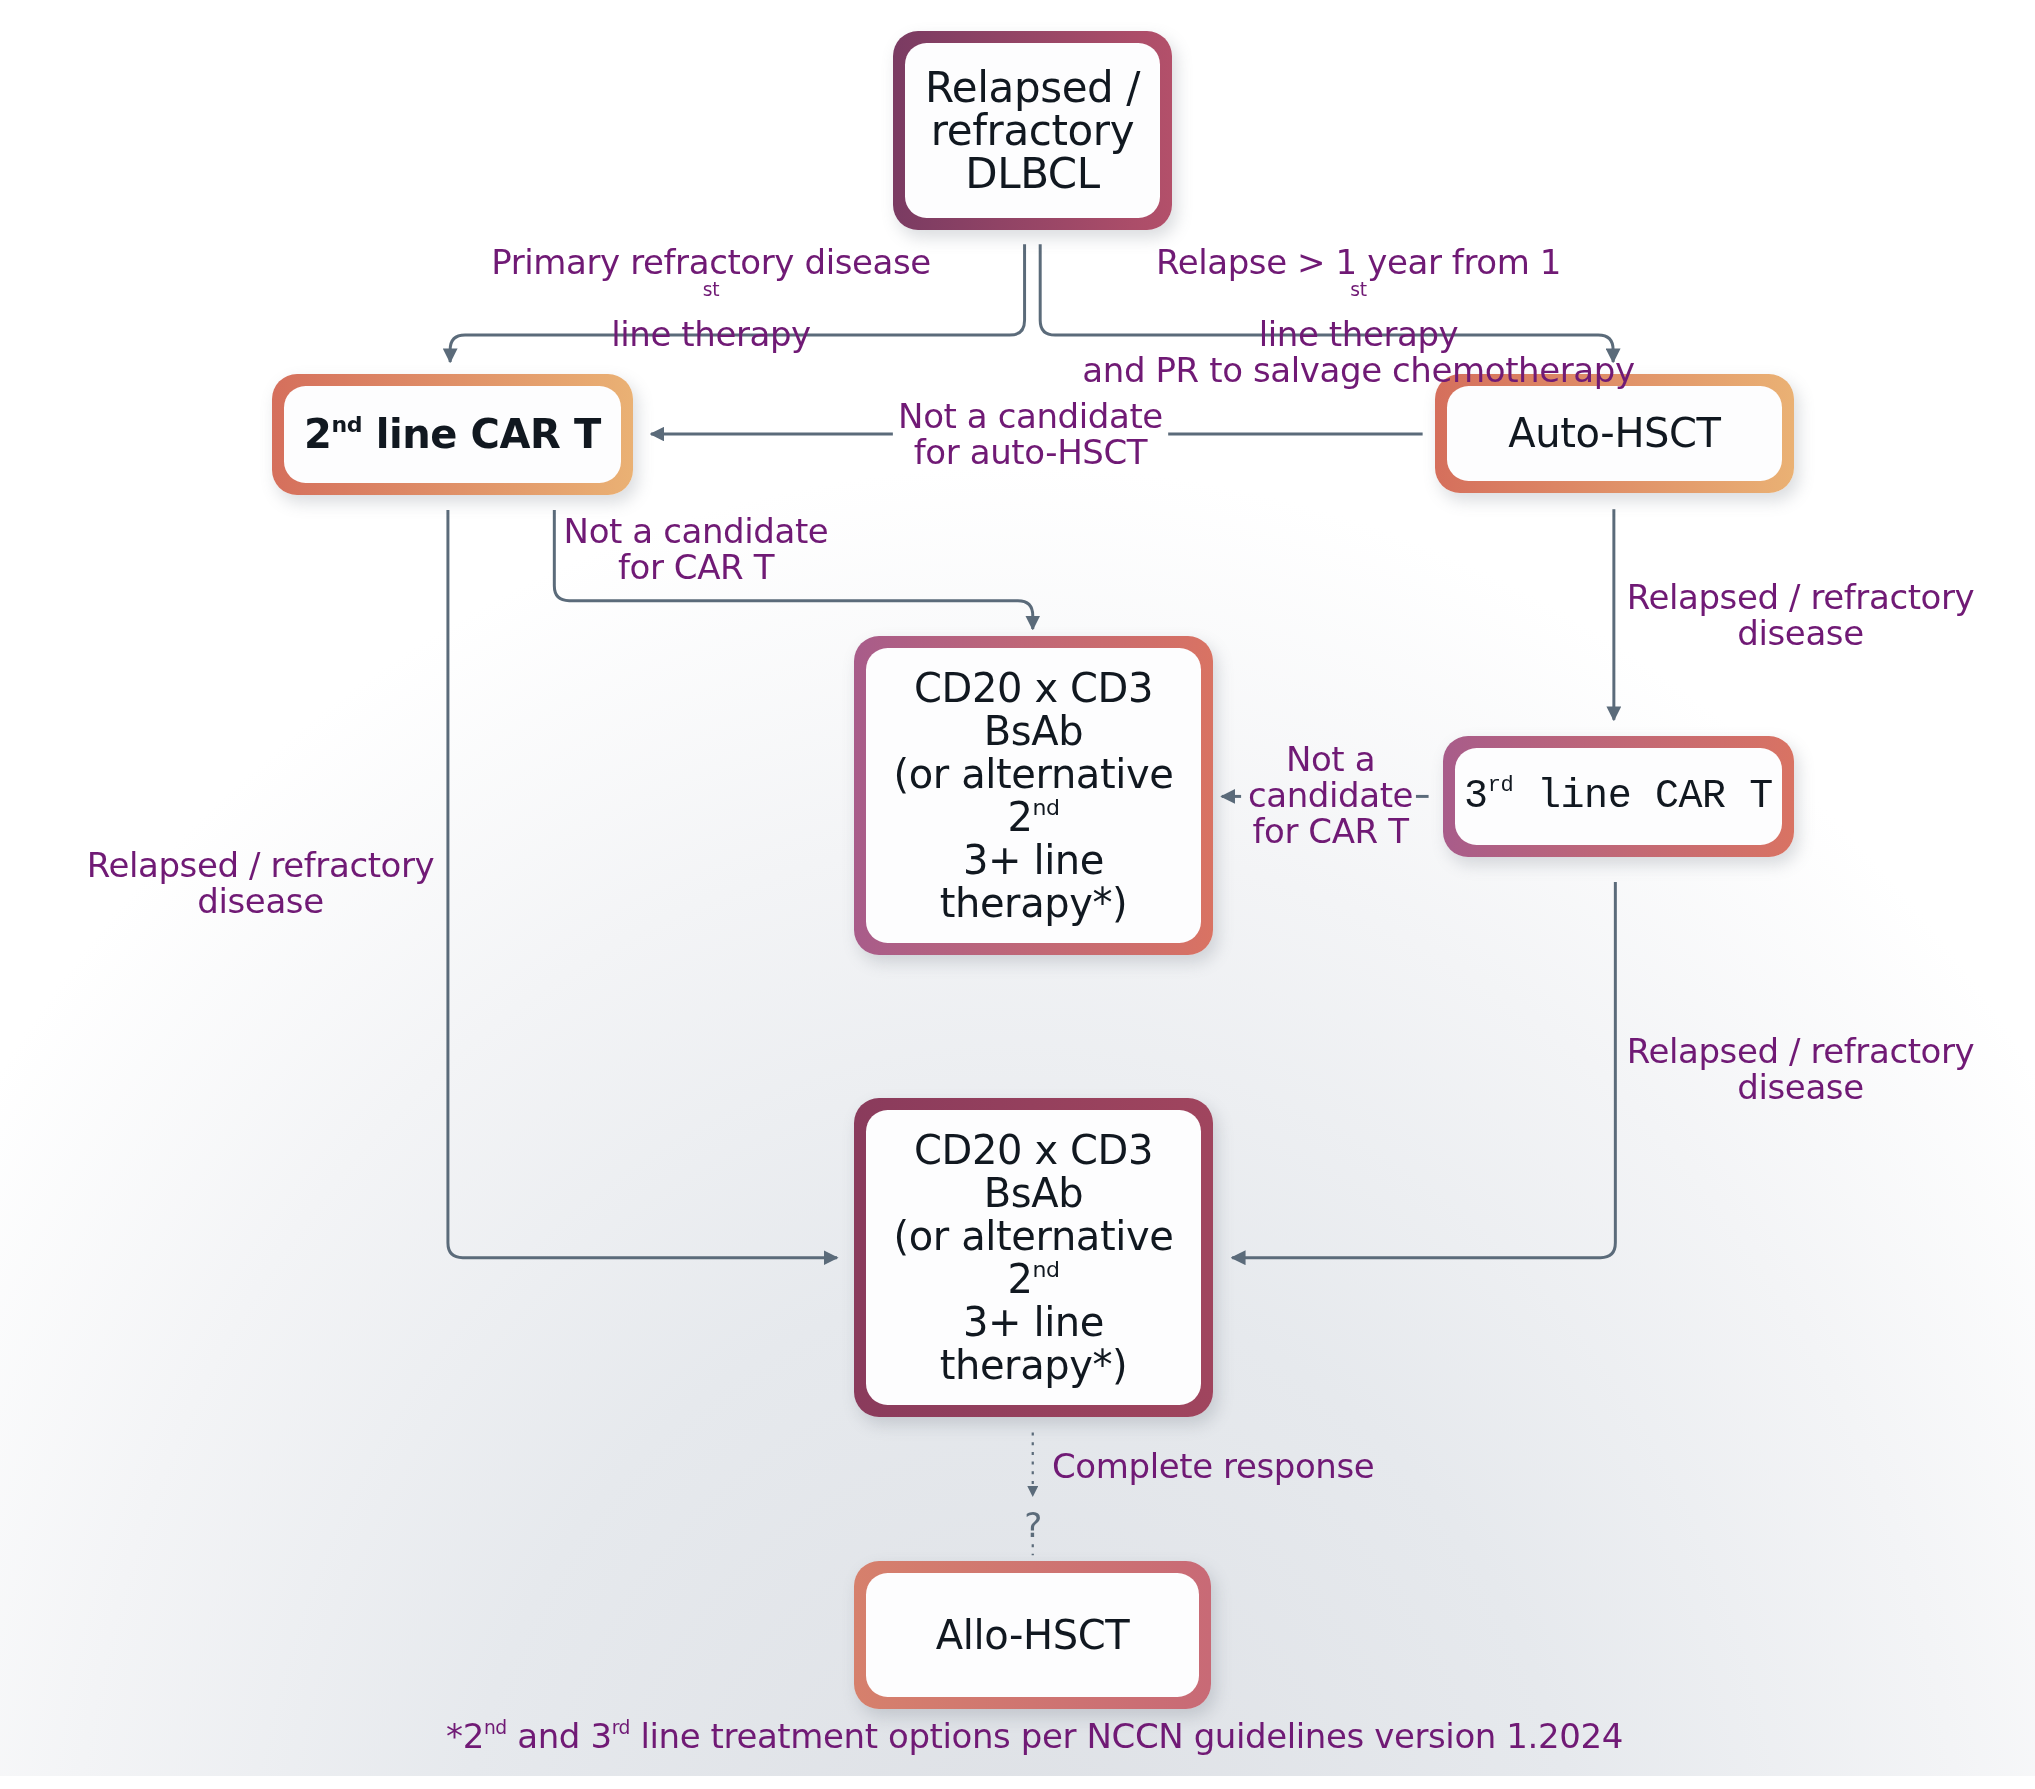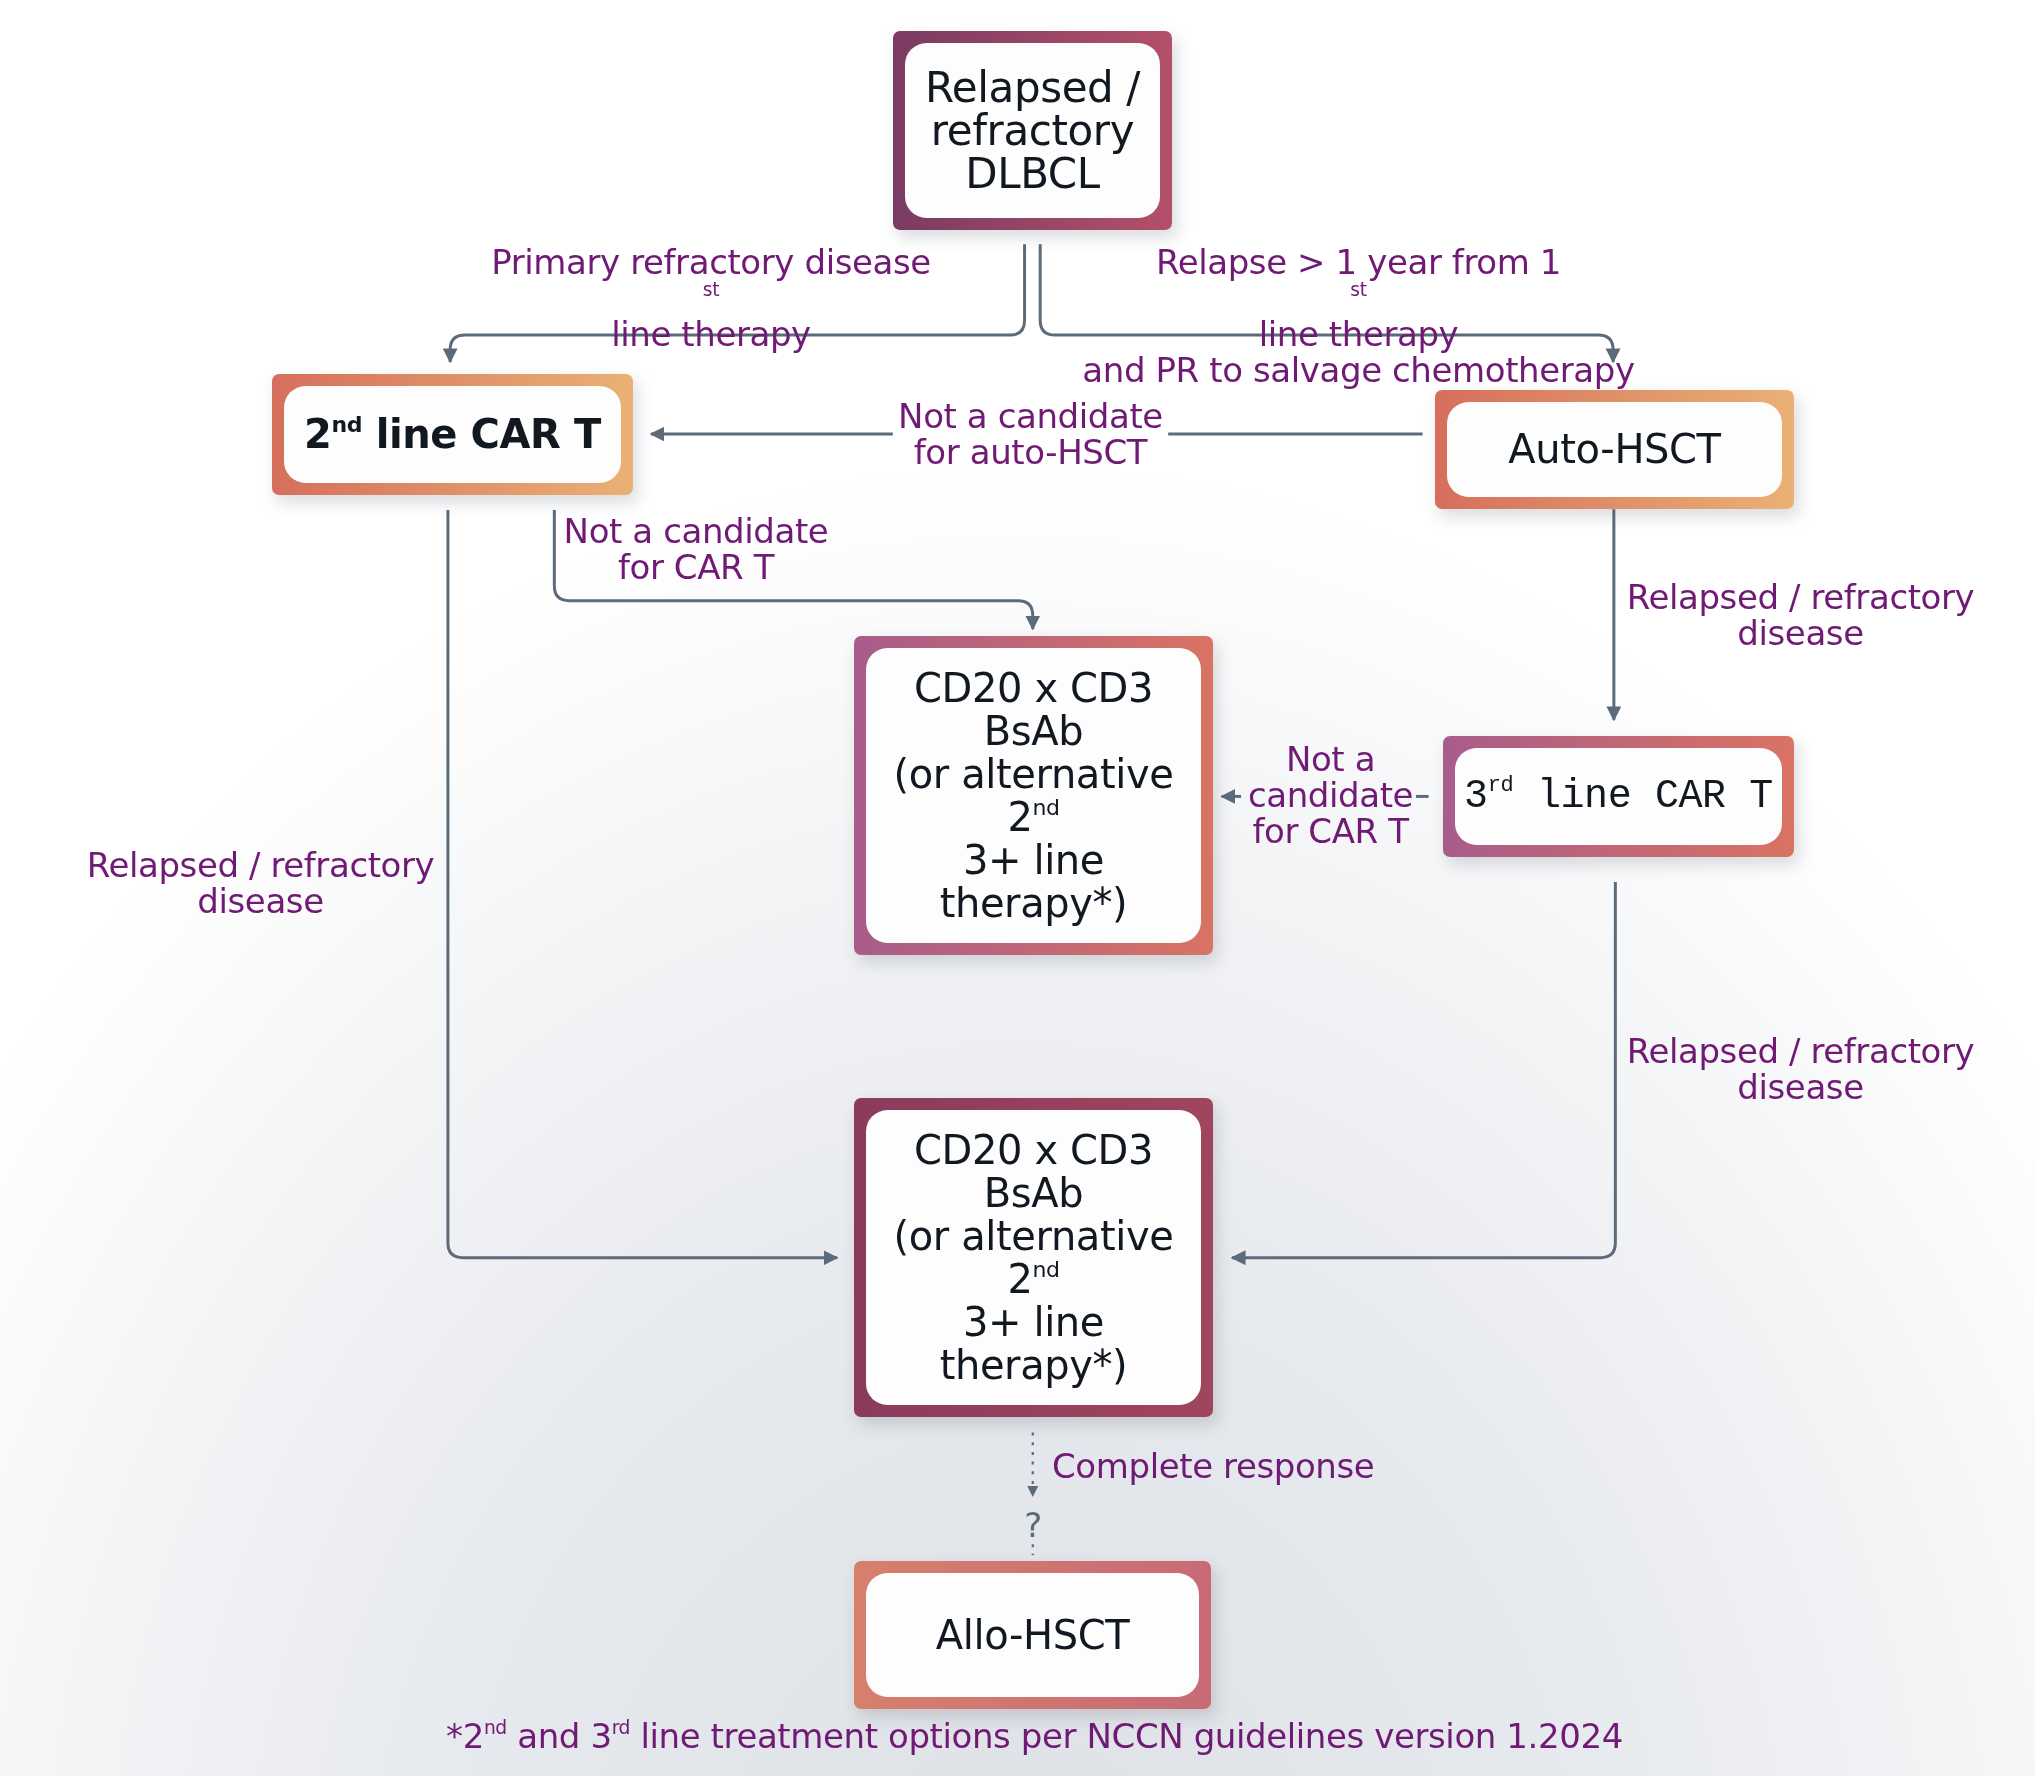--- a/index.html
+++ b/index.html
@@ -10,21 +10,21 @@
     color:#111820;
   }
   .bg {
     position:absolute; left:0; top:0; width:2035px; height:1776px;
     background:
       radial-gradient(ellipse 1265px 1488px at 50% 110%, #dde0e5 0%, #e6e9ed 45%, #f3f4f6 75%, #ffffff 100%);
   }
   svg.links { position:absolute; left:0; top:0; width:2035px; height:1790px; }
   .box {
     position:absolute; box-sizing:border-box;
-    border-radius:7px; padding:12px;
+    border-radius:25px; padding:12px;
     box-shadow: 4.5px 7.4px 16.4px rgba(90,100,115,0.22);
   }
   .box .inner {
     width:100%; height:100%; box-sizing:border-box;
     background:#fdfdfe; border-radius:21.6px;
     display:flex; align-items:center; justify-content:center; text-align:center;
     font-size:40px; line-height:43px; letter-spacing:-0.4px;
   }
   .b-maroon { background:linear-gradient(90deg,#7a3b62,#b3506a); }
   .b-orange { background:linear-gradient(90deg,#d56f5c,#eab174); }
@@ -74,21 +74,21 @@
     </div>
   </div>
 </div>
 
 <div class="box b-orange" style="left:272px;top:374px;width:361px;height:121px;font-weight:bold;">
   <div class="inner">
     <div><span>2</span><sup>nd</sup><span> line CAR T</span></div>
   </div>
 </div>
 
-<div class="box b-orange" style="left:1435px;top:374px;width:359px;height:119px;margin-top:16px;">
+<div class="box b-orange" style="left:1435px;top:374px;width:359px;height:119px;">
   <div class="inner">
       <span>Auto-HSCT</span>
     </div>
 </div>
 
 <div class="box b-purplecoral" style="left:854px;top:636px;width:359px;height:319px;">
   <div class="inner multiline">
     <div>
       <span>CD20 x CD3</span>
       <span>BsAb</span>

